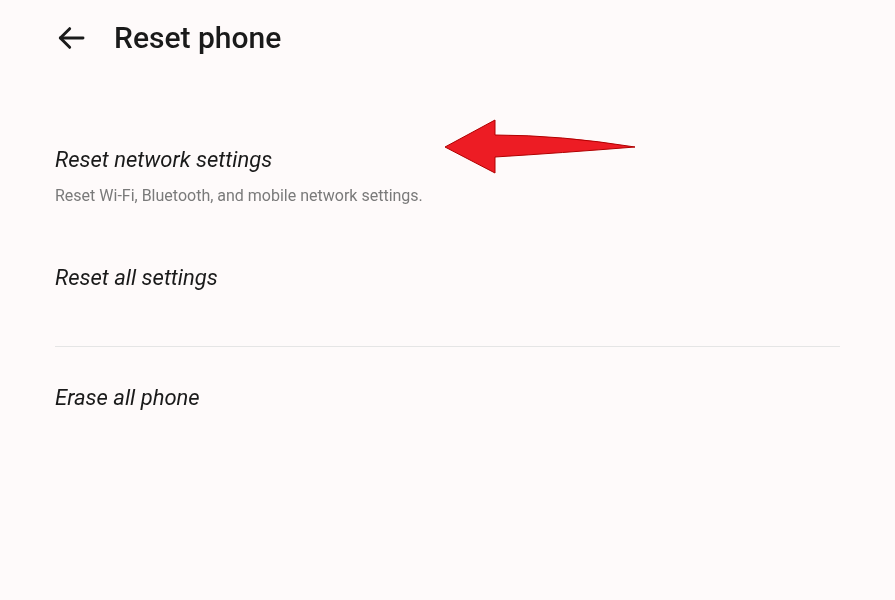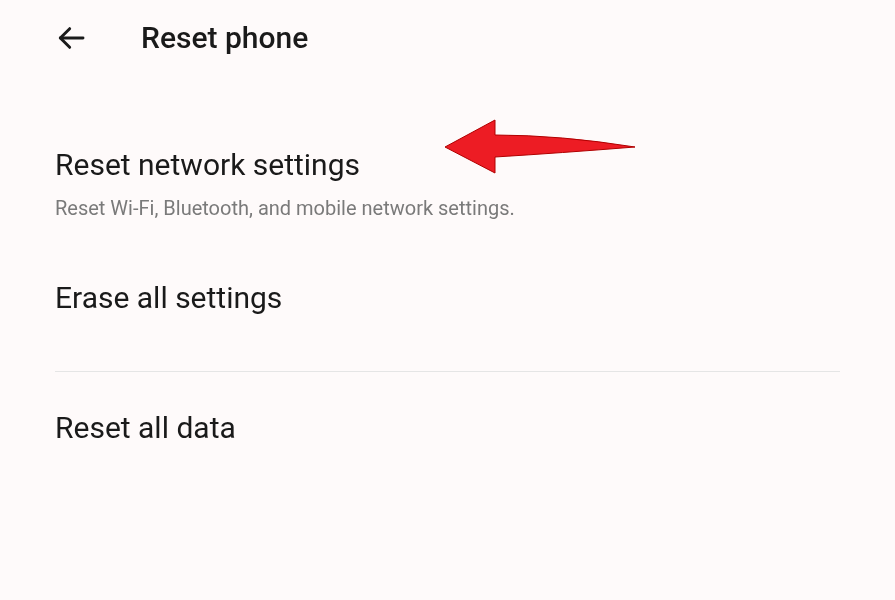--- a/index.html
+++ b/index.html
@@ -12,21 +12,21 @@
       background: #fefafa;
       width: 895px;
       height: 600px;
       overflow: hidden;
       position: relative;
     }
     .header {
       display: flex;
       align-items: center;
       padding: 20px 55px;
-      gap: 54px;
+      gap: 27px;
     }
     .back-icon {
       width: 32px;
       height: 32px;
       display: flex;
       align-items: center;
       justify-content: center;
       cursor: pointer;
     }
     .page-title {
@@ -38,27 +38,28 @@
       padding: 0 55px;
     }
     .setting-item {
       padding: 30px 0;
       cursor: pointer;
     }
     .setting-item:first-child {
       padding-top: 72px;
     }
     .setting-title {
-      font-size: 30px;
+      font-size: 22px;
       font-weight: 400;
       color: #1a1a1a;
       margin-bottom: 14px;
+      font-style: italic;
     }
     .setting-description {
-      font-size: 20px;
+      font-size: 16px;
       font-weight: 400;
       color: #7a7a7a;
       line-height: 1.2;
     }
     .divider {
       height: 1px;
       background: #e5e5e5;
       margin: 12px 0 28px 0;
     }
     .arrow-annotation {
@@ -81,27 +82,27 @@
   <div class="page-title">Reset phone</div>
 </div>
 
 <div class="content">
   <div class="setting-item">
     <div class="setting-title">Reset network settings</div>
     <div class="setting-description">Reset Wi-Fi, Bluetooth, and mobile network settings.</div>
   </div>
 
   <div class="setting-item">
-    <div class="setting-title">Erase all settings</div>
+    <div class="setting-title">Reset all settings</div>
   </div>
 
   <div class="divider"></div>
 
   <div class="setting-item" style="padding-top:10px">
-    <div class="setting-title">Reset all data</div>
+    <div class="setting-title">Erase all phone</div>
   </div>
 </div>
 
 <div class="arrow-annotation">
   <svg width="210" height="80" viewBox="0 0 210 80">
     <path d="M 5 42 L 55 15 L 55 30 Q 120 30 195 42 Q 120 48 55 52 L 55 68 Z" fill="#ed1c24" stroke="#b00000" stroke-width="1"></path>
   </svg>
 </div>
 
 </body></html>

